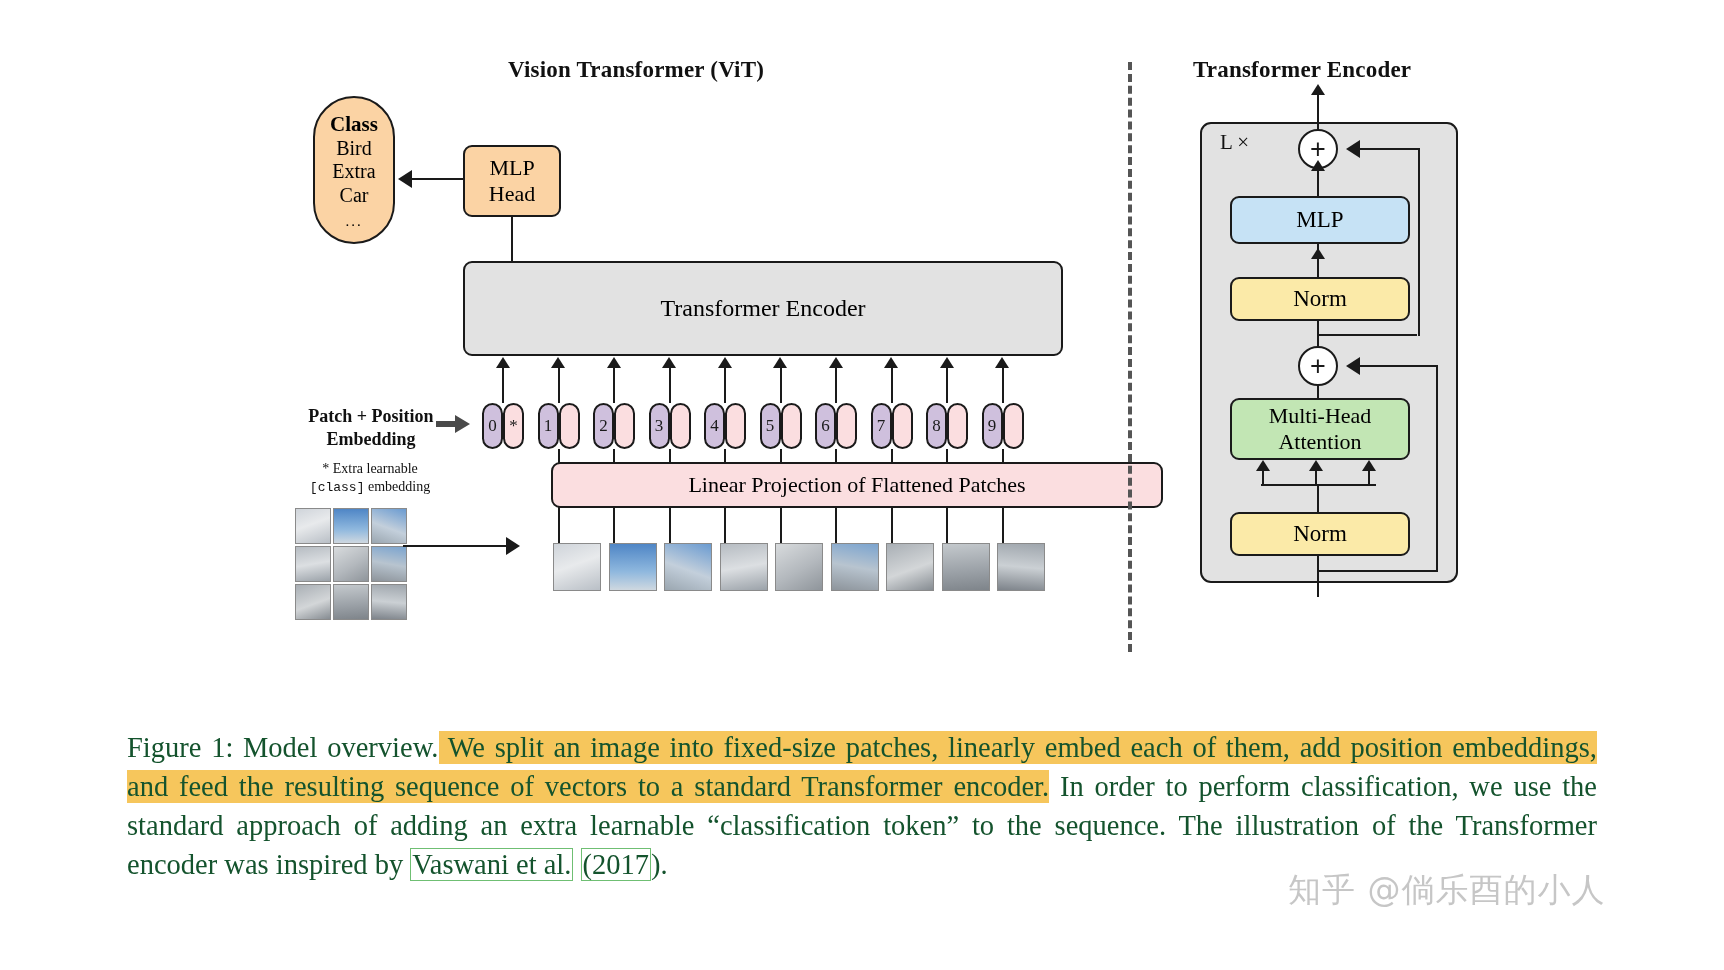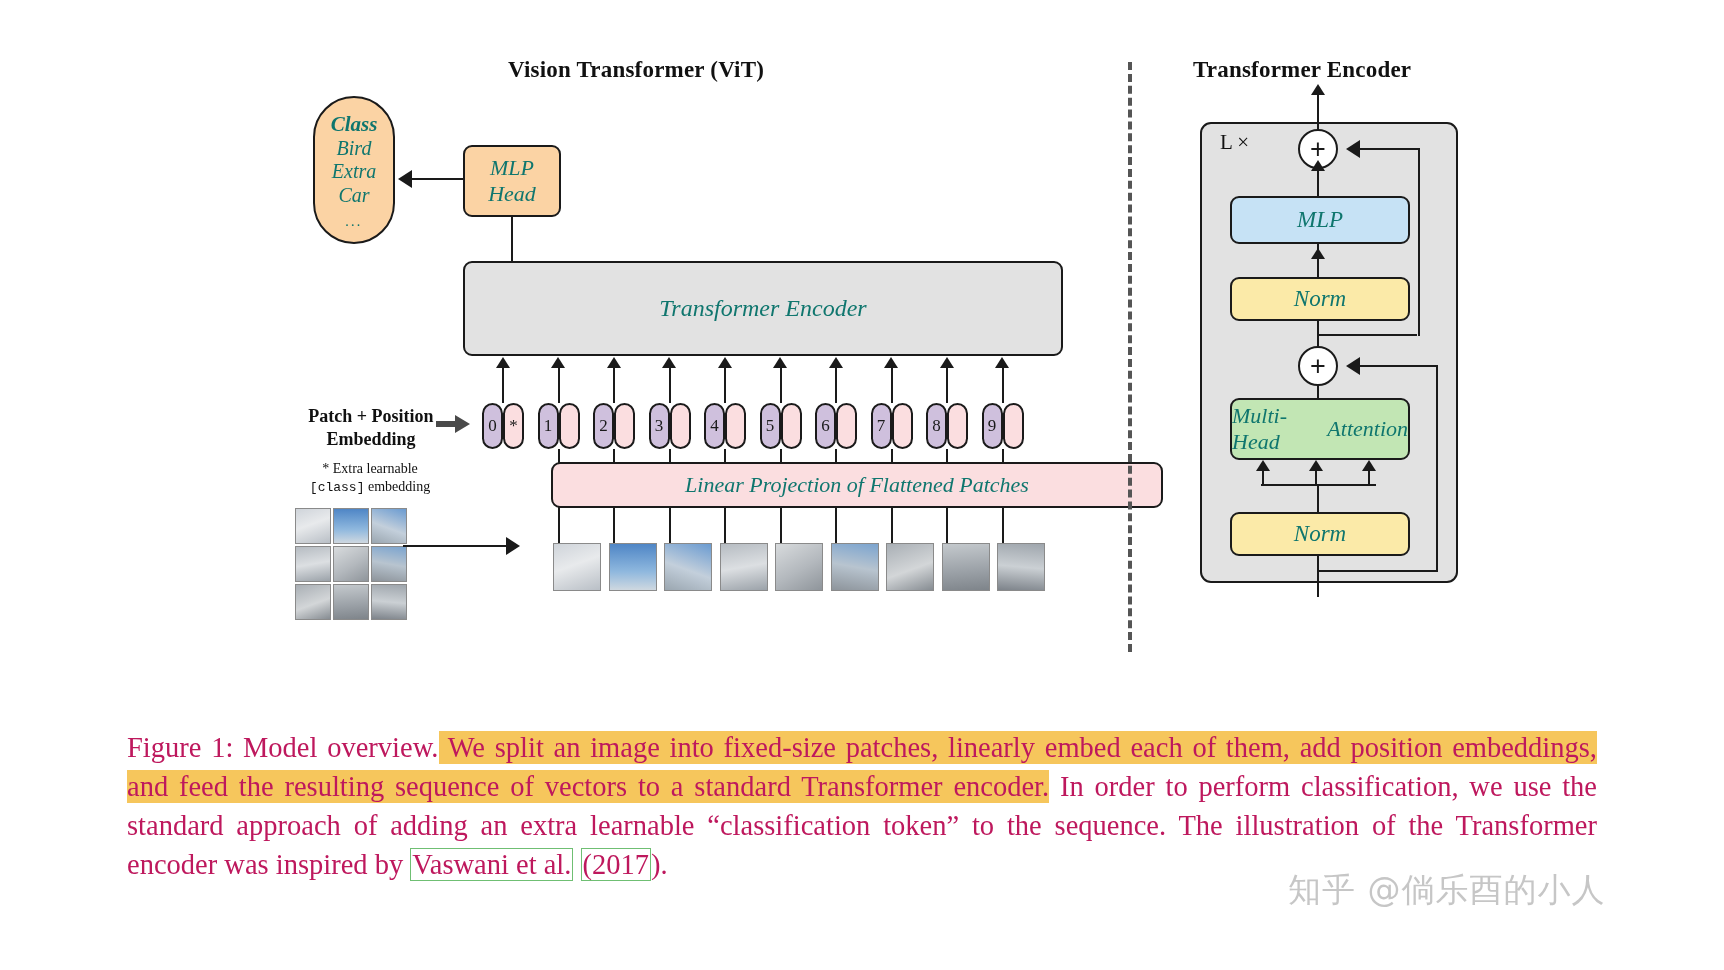--- a/index.html
+++ b/index.html
@@ -18,21 +18,21 @@
     position:absolute; font-weight:bold; font-size:23px; color:#111;
     white-space:nowrap; letter-spacing:.2px;
   }
   #vit-title { left:500px; top:57px; }
   #enc-title { left:1185px; top:57px; }
 
   
   .box {
     position:absolute; border:2.2px solid #1a1a1a; border-radius:9px;
     display:flex; align-items:center; justify-content:center;
-    text-align:left; font-size:22px; color:#0f766e; line-height:1.16;font-style:italic;
+    text-align:right; font-size:22px; color:#000000; line-height:1.16;
   }
   .capsule { border-radius:999px; }
 
   .orange { background:#fbd3a4; }
   .grey   { background:#e2e2e2; }
   .pink   { background:#fbdee0; }
   .pink2  { background:#fadee1; }
   .blue   { background:#c6e2f5; }
   .yellow { background:#fbeaa8; }
   .green  { background:#c2e6b4; }
@@ -118,28 +118,28 @@
     position:absolute; width:40px; height:40px; border-radius:50%;
     background:#fff; border:2.4px solid #1a1a1a;
     display:flex; align-items:center; justify-content:center;
     font-size:27px; line-height:1; color:#1a1a1a; font-family:"Liberation Sans",sans-serif;
   }
   #plus-top{ left:1290px; top:129px; }
   #plus-mid{ left:1290px; top:346px; }
 
   #mlp-box  { left:1222px; top:196px; width:180px; height:48px; font-size:23px; }
   #norm-top { left:1222px; top:277px; width:180px; height:44px; font-size:23px; }
-  #mha-box  { left:1222px; top:398px; width:180px; height:62px; flex-direction:row; font-size:22px; }
+  #mha-box  { left:1222px; top:398px; width:180px; height:62px; flex-direction:column; font-size:22px; }
   #norm-bot { left:1222px; top:512px; width:180px; height:44px; font-size:23px; }
   #emb-patch{ left:1222px; top:597px; width:180px; height:62px; flex-direction:column; font-size:22px; }
 
   
   #caption{
     position:absolute; left:127px; top:728px; width:1470px;
-    font-size:28.5px; line-height:1.37; color:#be185d;
+    font-size:28.5px; line-height:1.37; color:#14532d;
     text-align:justify; text-justify:inter-word;
   }
   .hl{ background:#f6c65c; padding:1px 0; box-decoration-break:clone; -webkit-box-decoration-break:clone; }
   .greenbox{ border:1.4px solid #6fbf73; padding:0 1px; }
 
   
   #watermark{
     position:absolute; left:1288px; top:868px;
     font-size:33px; color:rgba(120,120,120,.42);
     font-family:"DejaVu Sans", sans-serif; white-space:nowrap;

